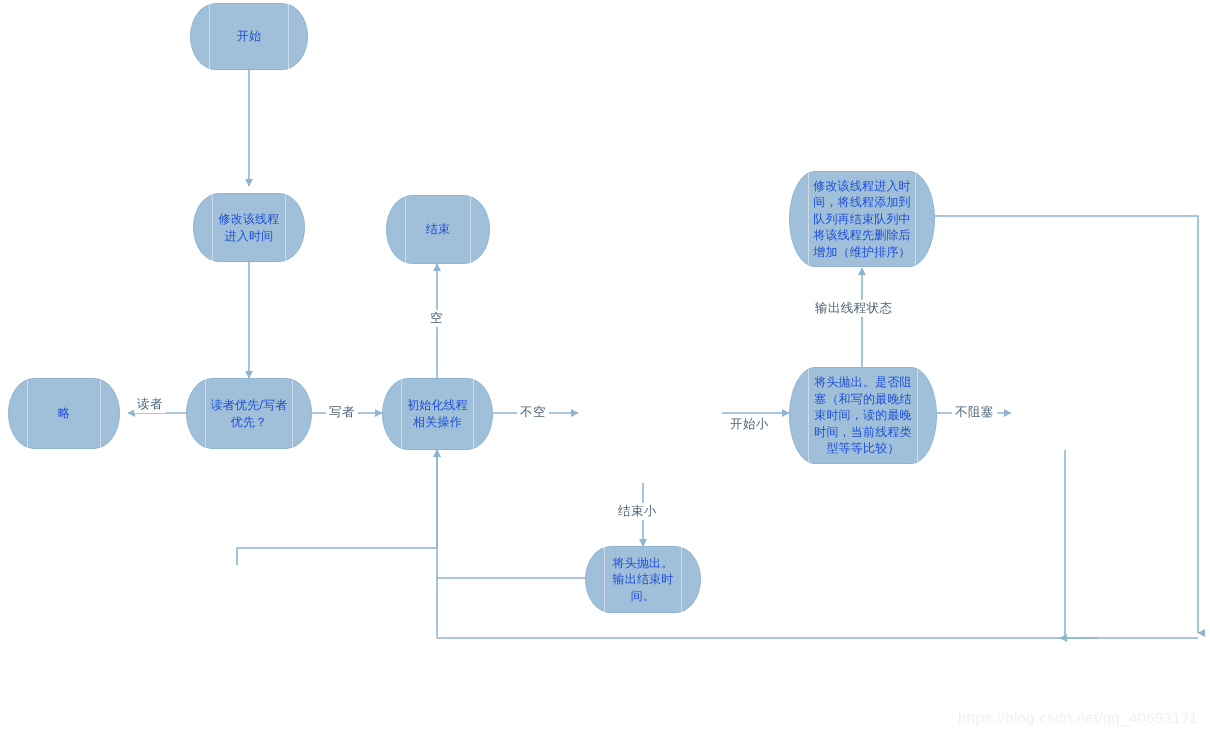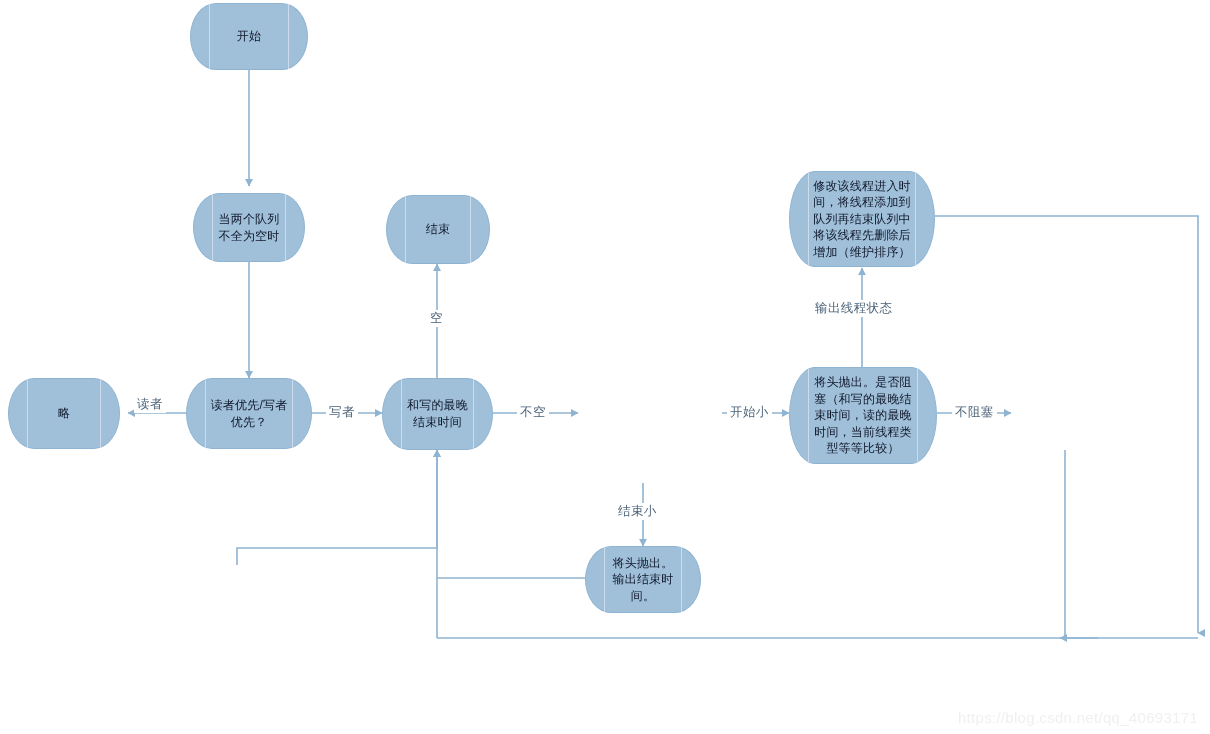--- a/index.html
+++ b/index.html
@@ -25,21 +25,21 @@
     height: 734px;
     pointer-events: none;
   }
   .node {
     position: absolute;
     box-sizing: border-box;
     display: flex;
     align-items: center;
     justify-content: center;
     text-align: center;
-    color: #0f172a;
+    color: #1d4ed8;
     font-size: 12px;
     line-height: 1.38;
     letter-spacing: 0.2px;
     background: #a0c0da;
     border-radius: 26px / 50%;
     border: 1px solid #8fb4d2;
   }
   .node .inner {
     box-sizing: border-box;
     width: calc(100% - 36px);
@@ -125,21 +125,21 @@
   </svg>
 
   <div class="node" style="left:190px; top:3px; width:118px; height:67px;">
     <div class="inner">
         <span>开始</span>
       </div>
   </div>
 
   <div class="node" style="left:193px; top:193px; width:112px; height:69px;">
     <div class="inner">
-        <span>当两个队列不全为空时</span>
+        <span>修改该线程进入时间</span>
       </div>
   </div>
 
   <div class="node" style="left:386px; top:195px; width:104px; height:69px;">
     <div class="inner">
         <span>结束</span>
       </div>
   </div>
 
   <div class="node" style="left:186px; top:378px; width:126px; height:71px;">
@@ -149,21 +149,21 @@
   </div>
 
   <div class="node" style="left:8px; top:378px; width:112px; height:71px;">
     <div class="inner">
         <span>略</span>
       </div>
   </div>
 
   <div class="node" style="left:382px; top:378px; width:111px; height:72px;">
     <div class="inner">
-        <span>和写的最晚结束时间</span>
+        <span>初始化线程相关操作</span>
       </div>
   </div>
 
 
   <div class="node" style="left:789px; top:367px; width:148px; height:97px;">
     <div class="inner">
         <span>将头抛出。是否阻塞（和写的最晚结束时间，读的最晚时间，当前线程类型等等比较）</span>
       </div>
   </div>
 
@@ -178,20 +178,20 @@
     <div class="inner">
         <span>将头抛出。输出结束时间。</span>
       </div>
   </div>
 
 
   <div class="edge-label" style="left:134px; top:396px;">读者</div>
   <div class="edge-label" style="left:326px; top:404px;">写者</div>
   <div class="edge-label" style="left:427px; top:310px;">空</div>
   <div class="edge-label" style="left:517px; top:404px;">不空</div>
-  <div class="edge-label" style="left:727px; top:404px;">开始小</div>
+  <div class="edge-label" style="left:727px; top:416px;">开始小</div>
   <div class="edge-label" style="left:615px; top:503px;">结束小</div>
   <div class="edge-label" style="left:812px; top:300px;">输出线程状态</div>
   <div class="edge-label" style="left:952px; top:404px;">不阻塞</div>
 
   <div class="watermark">https://blog.csdn.net/qq_40693171</div>
 
 </div>
 
 </body></html>

